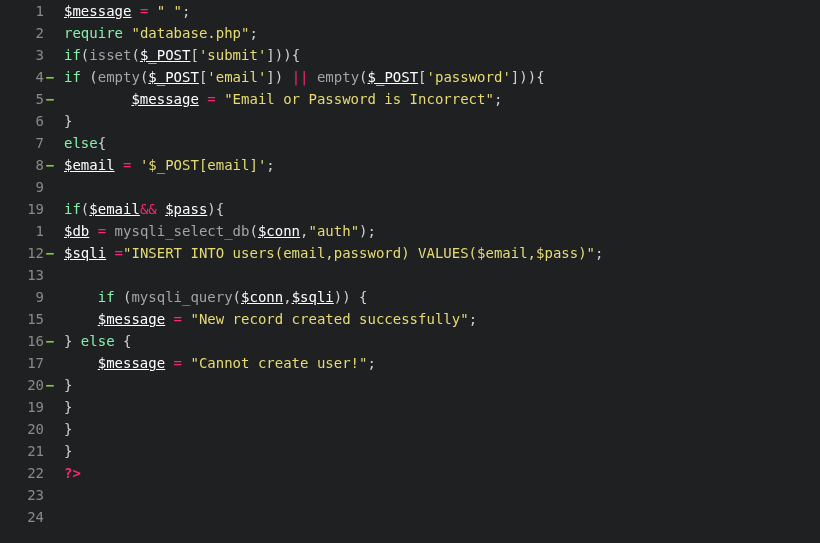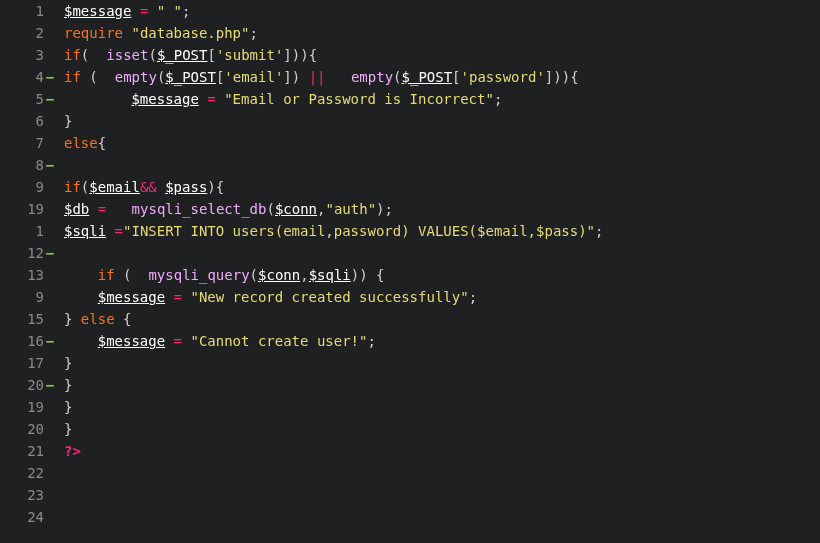--- a/index.html
+++ b/index.html
@@ -4,23 +4,23 @@
 <style>
   html,body{margin:0;padding:0;background:#1e2021;font-family:"DejaVu Sans Mono","Consolas","Menlo",monospace;font-size:14px;color:#d0d0d0;}
   .editor{display:flex;width:820px;height:543px;overflow:hidden;}
   .gutter{flex:0 0 auto;user-select:none;}
   .gline{display:flex;align-items:center;justify-content:flex-end;height:22px;color:#8a8a8a;}
   .num{min-width:28px;text-align:right;padding-left:16px;}
   .mark{width:12px;text-align:center;color:#8bc34a;font-weight:bold;}
   .code{flex:1 1 auto;padding-left:8px;}
   .cline{height:22px;line-height:22px;white-space:pre;}
   .tk-tag{color:#f92672;font-weight:bold;}
-  .tk-keyword{color:#f97316;text-align:right;}
+  .tk-keyword{color:#86efac;text-align:right;}
   .tk-var{color:#ffffff;text-decoration:underline;}
-  .tk-func{color:#f0abfc;margin-left:17px;}
+  .tk-func{color:#a3a3a3;}
   .tk-str{color:#e6db74;}
   .tk-op{color:#f92672;}
   .tk-punc{color:#d0d0d0;}
   .tk-plain{color:#d0d0d0;}
 </style>
 </head>
 <body>
 
 <div class="editor">
   <div class="gutter" id="gutter">
@@ -122,20 +122,21 @@
       </div>
     </div>
   <div class="code" id="code">
       <div class="cline"><span class="tk-var">$message</span><span class="tk-plain"> </span><span class="tk-op">=</span><span class="tk-plain"> </span><span class="tk-str">" "</span><span class="tk-punc">;</span></div>
       <div class="cline"><span class="tk-keyword">require</span><span class="tk-plain"> </span><span class="tk-str">"database.php"</span><span class="tk-punc">;</span></div>
       <div class="cline"><span class="tk-keyword">if</span><span class="tk-punc">(</span><span class="tk-func">isset</span><span class="tk-punc">(</span><span class="tk-var">$_POST</span><span class="tk-punc">[</span><span class="tk-str">'submit'</span><span class="tk-punc">])){</span></div>
       <div class="cline"><span class="tk-keyword">if</span><span class="tk-plain"> (</span><span class="tk-func">empty</span><span class="tk-punc">(</span><span class="tk-var">$_POST</span><span class="tk-punc">[</span><span class="tk-str">'email'</span><span class="tk-punc">]) </span><span class="tk-op">||</span><span class="tk-plain"> </span><span class="tk-func">empty</span><span class="tk-punc">(</span><span class="tk-var">$_POST</span><span class="tk-punc">[</span><span class="tk-str">'password'</span><span class="tk-punc">])){</span></div>
       <div class="cline"><span class="tk-plain">        </span><span class="tk-var">$message</span><span class="tk-plain"> </span><span class="tk-op">=</span><span class="tk-plain"> </span><span class="tk-str">"Email or Password is Incorrect"</span><span class="tk-punc">;</span></div>
       <div class="cline"><span class="tk-punc">}</span></div>
       <div class="cline"><span class="tk-keyword">else</span><span class="tk-punc">{</span></div>
+      <div class="cline"><span class="tk-var">$email</span><span class="tk-plain"> </span><span class="tk-op">=</span><span class="tk-plain"> </span><span class="tk-str">'$_POST[email]'</span><span class="tk-punc">;</span></div>
       <div class="cline"><span class="tk-plain"></span></div>
       <div class="cline"><span class="tk-keyword">if</span><span class="tk-punc">(</span><span class="tk-var">$email</span><span class="tk-op">&amp;&amp;</span><span class="tk-plain"> </span><span class="tk-var">$pass</span><span class="tk-punc">){</span></div>
       <div class="cline"><span class="tk-var">$db</span><span class="tk-plain"> </span><span class="tk-op">=</span><span class="tk-plain"> </span><span class="tk-func">mysqli_select_db</span><span class="tk-punc">(</span><span class="tk-var">$conn</span><span class="tk-punc">,</span><span class="tk-str">"auth"</span><span class="tk-punc">);</span></div>
       <div class="cline"><span class="tk-var">$sqli</span><span class="tk-plain"> </span><span class="tk-op">=</span><span class="tk-str">"INSERT INTO users(email,password) VALUES($email,$pass)"</span><span class="tk-punc">;</span></div>
       <div class="cline"><span class="tk-plain"></span></div>
       <div class="cline"><span class="tk-plain">    </span><span class="tk-keyword">if</span><span class="tk-plain"> (</span><span class="tk-func">mysqli_query</span><span class="tk-punc">(</span><span class="tk-var">$conn</span><span class="tk-punc">,</span><span class="tk-var">$sqli</span><span class="tk-punc">)) {</span></div>
       <div class="cline"><span class="tk-plain">    </span><span class="tk-var">$message</span><span class="tk-plain"> </span><span class="tk-op">=</span><span class="tk-plain"> </span><span class="tk-str">"New record created successfully"</span><span class="tk-punc">;</span></div>
       <div class="cline"><span class="tk-punc">} </span><span class="tk-keyword">else</span><span class="tk-plain"> </span><span class="tk-punc">{</span></div>
       <div class="cline"><span class="tk-plain">    </span><span class="tk-var">$message</span><span class="tk-plain"> </span><span class="tk-op">=</span><span class="tk-plain"> </span><span class="tk-str">"Cannot create user!"</span><span class="tk-punc">;</span></div>
       <div class="cline"><span class="tk-punc">}</span></div>

